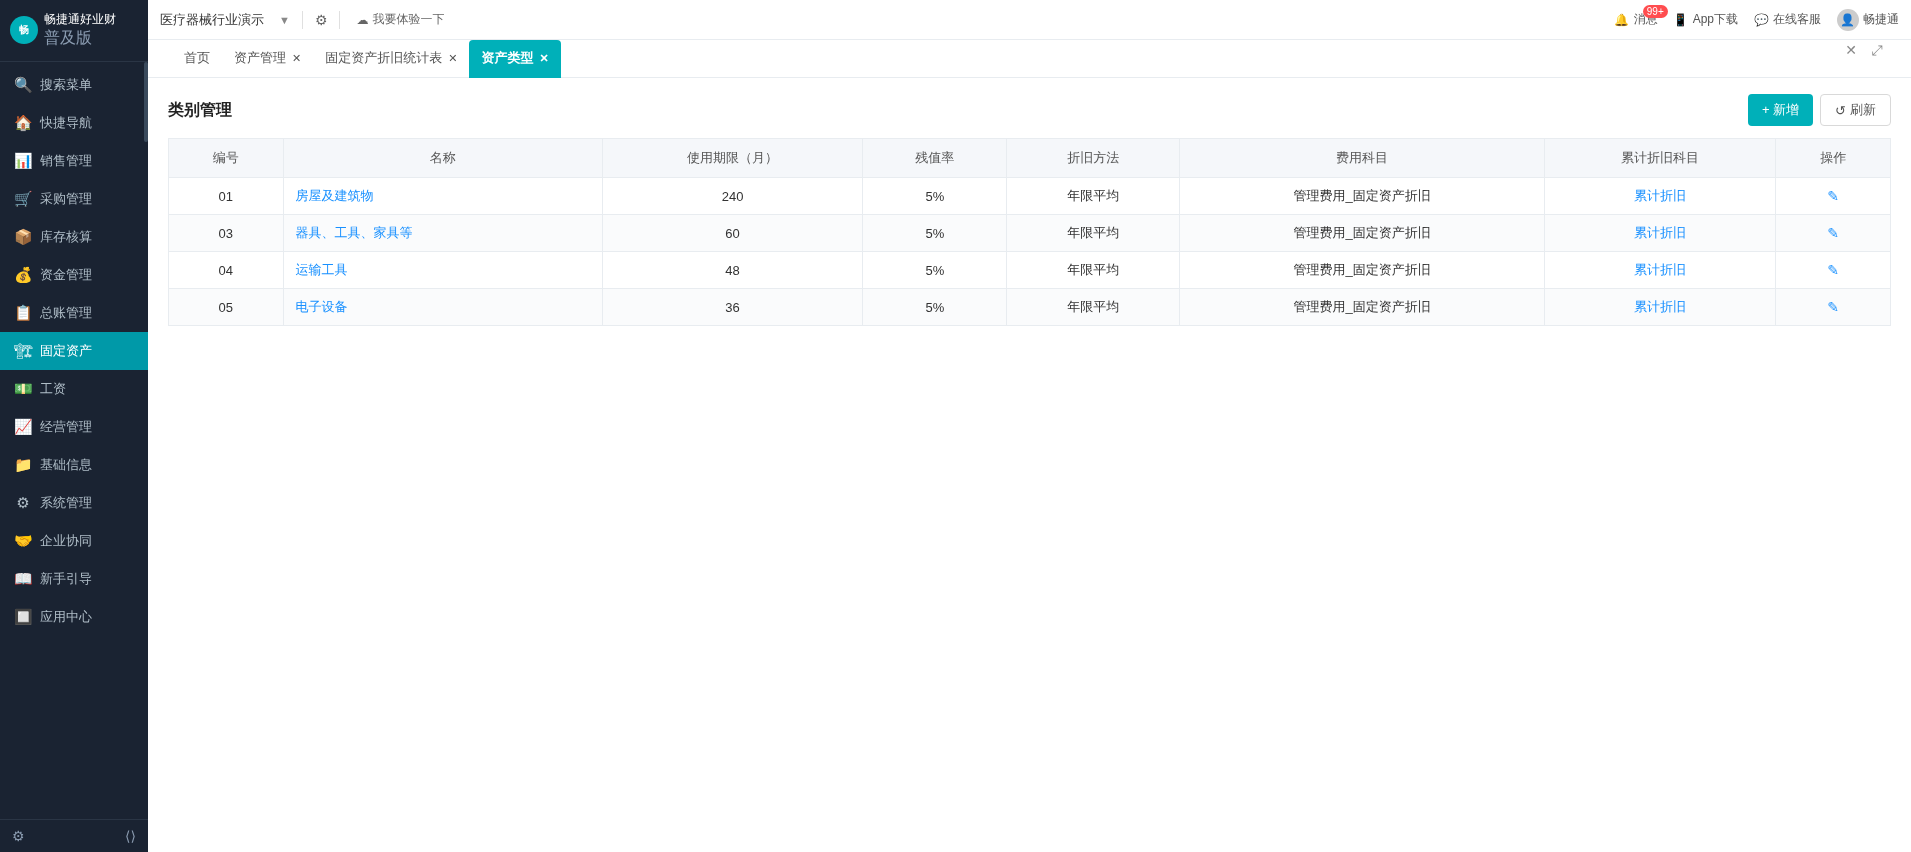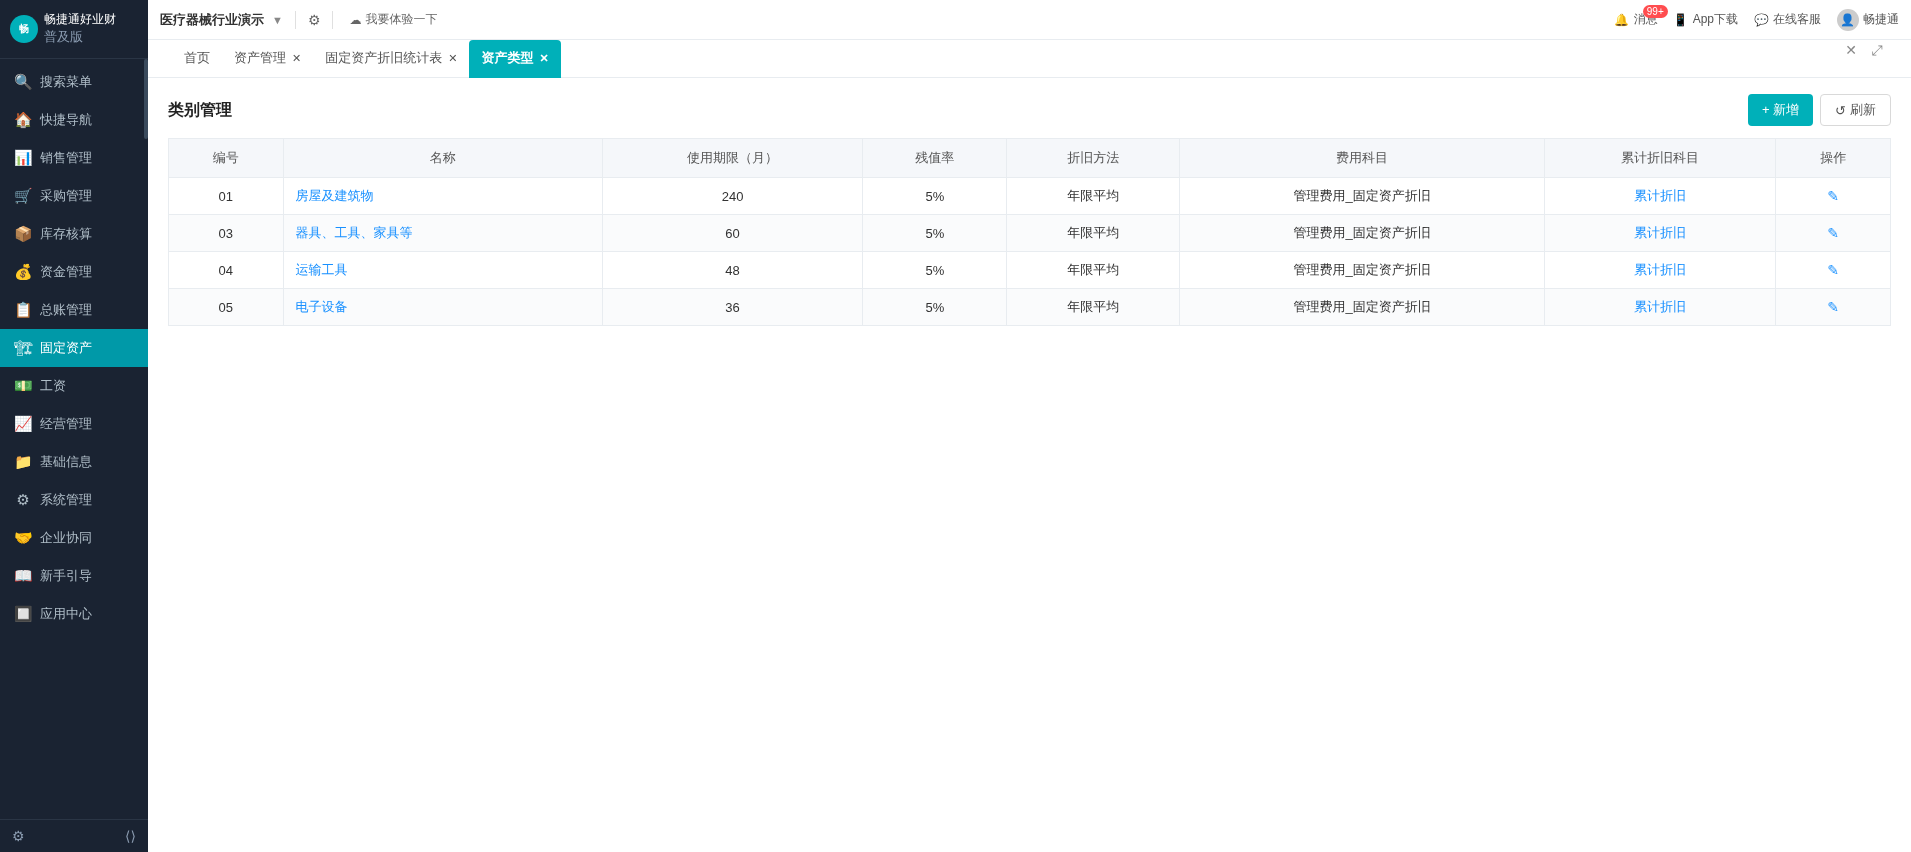--- a/index.html
+++ b/index.html
@@ -24,21 +24,21 @@
       gap: 6px;
     }
     .sidebar-logo-icon {
       width: 28px; height: 28px;
       background: #00b0b9;
       border-radius: 50%;
       display: flex; align-items: center; justify-content: center;
       color: white; font-size: 10px; font-weight: bold;
     }
     .sidebar-title { font-size: 12px; color: #fff; line-height: 1.3; }
-    .sidebar-subtitle { font-size: 13px; color: #8a9bb0; }
+    .sidebar-subtitle { font-size: 16px; color: #8a9bb0; }
 
     .sidebar-nav { flex: 1; overflow-y: auto; padding: 4px 0; position: relative; }
     .sidebar-nav::-webkit-scrollbar { width: 4px; }
     .sidebar-nav::-webkit-scrollbar-thumb { background: #3a4a5c; }
 
     .nav-item {
       display: flex; align-items: center; gap: 8px;
       padding: 10px 14px;
       cursor: pointer;
       color: #b0bec8;
@@ -60,24 +60,23 @@
     
     .topbar {
       background: #fff;
       height: 40px;
       display: flex; align-items: center;
       padding: 0 12px;
       border-bottom: 1px solid #e8ecf0;
       gap: 8px;
     }
     .topbar-company {
-      display: flex; align-items: center; gap: 8px;
+      display: flex; align-items: center; gap: 15px;
       font-size: 13px; color: #333;
       cursor: pointer;
-      font-weight: bold;
     }
     .topbar-divider { width: 1px; height: 18px; background: #e0e0e0; margin: 0 4px; }
     .topbar-settings { color: #666; cursor: pointer; font-size: 14px; }
     .topbar-experience {
       display: flex; align-items: center; gap: 4px;
       color: #666; font-size: 12px; cursor: pointer;
       margin-left: 4px;
     }
     .topbar-right { margin-left: auto; display: flex; align-items: center; gap: 16px; }
     .topbar-badge-item { display: flex; align-items: center; gap: 4px; cursor: pointer; color: #555; font-size: 12px; position: relative; }

